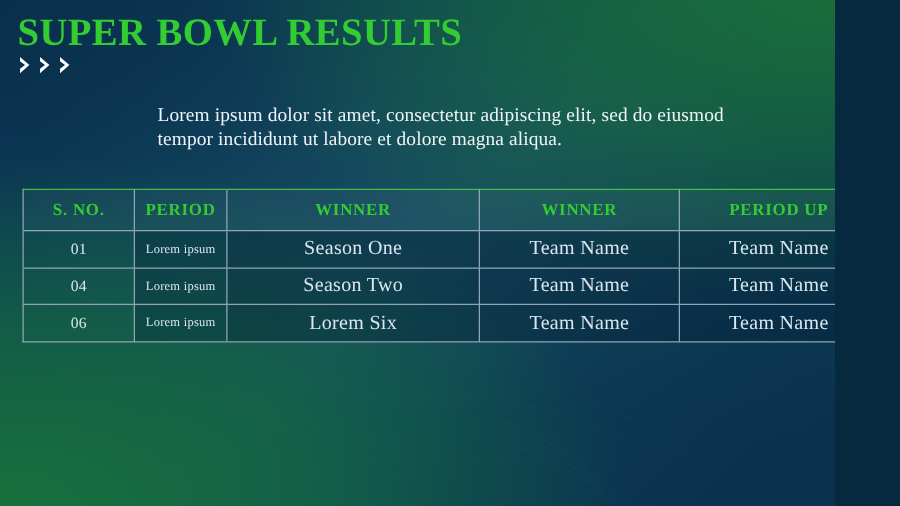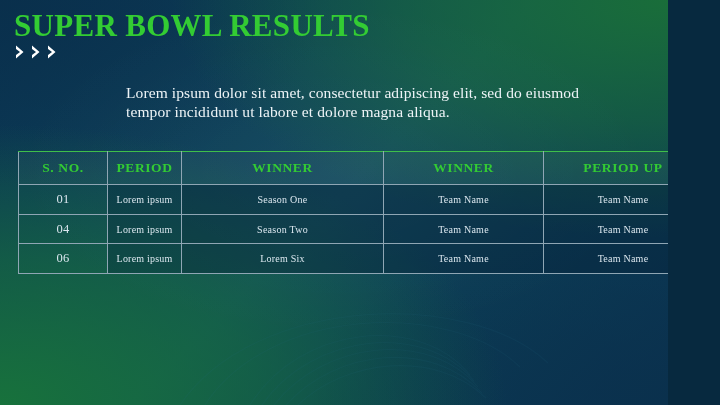--- a/index.html
+++ b/index.html
@@ -118,21 +118,21 @@
     font-weight: bold;
     font-size: 13.5px;
     letter-spacing: 0.6px;
     background: rgba(255,255,255,0.035);
     border-bottom: 1px solid #8fa6b4;
   }
   tbody td {
     height: 28.7px;
     color: #dbe7ef;
     font-family: "Liberation Serif", "DejaVu Serif", serif;
-    font-size: 10px;
+    font-size: 16px;
     letter-spacing: 0.25px;
     background: rgba(4,32,56,0.40);
   }
   tbody td.sno    { font-size: 12.5px; background: transparent; }
   tbody td.period { font-size: 10px; letter-spacing: 0.2px; background: rgba(4,32,56,0.30); }
 </style>
 </head>
 <body>
 
 <div id="slide">

